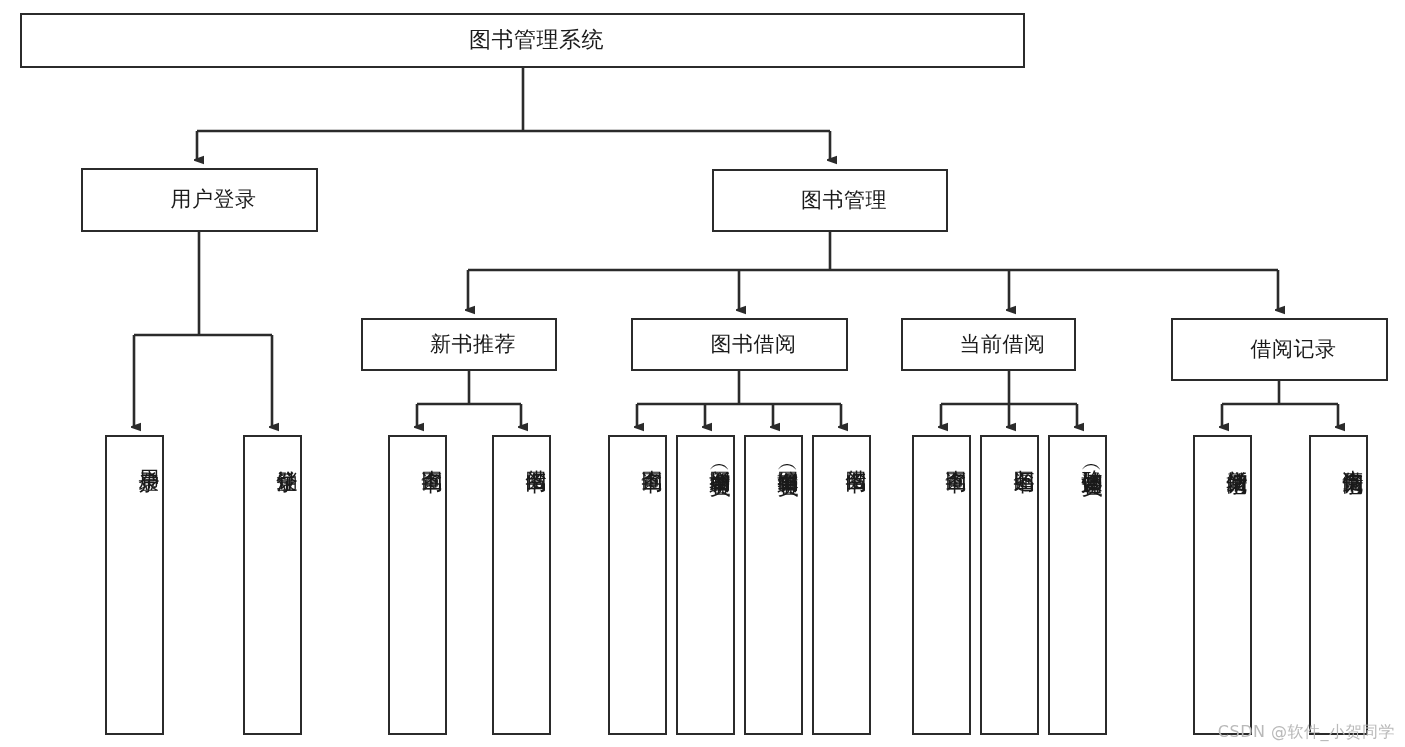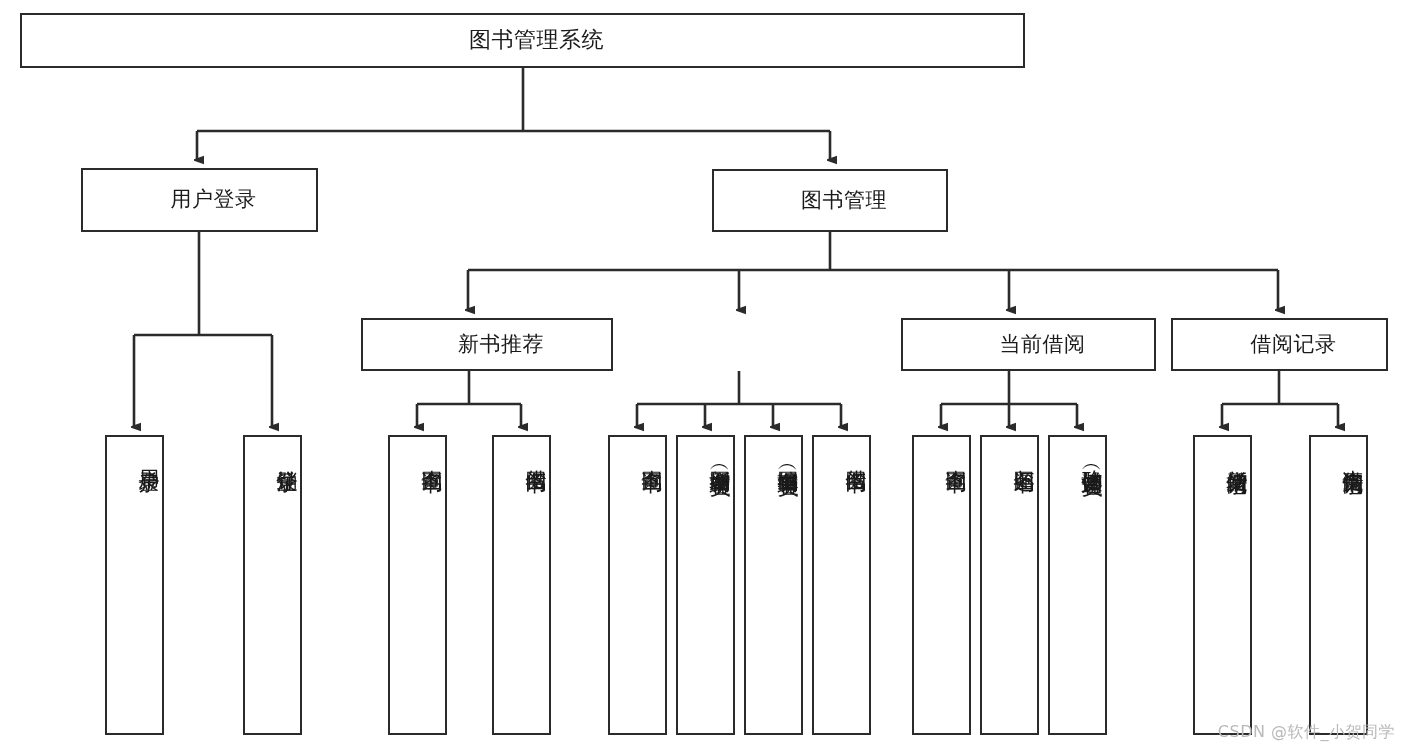--- a/index.html
+++ b/index.html
@@ -132,27 +132,30 @@
     <span>图书管理系统</span>
   </div>
 
   <div class="node node-h" style="left:81px; top:168px; width:237px; height:64px;">
     <span>用户登录</span>
   </div>
   <div class="node node-h" style="left:712px; top:169px; width:236px; height:63px;text-align:right;">
     <span>图书管理</span>
   </div>
 
-  <div class="node node-h" style="left:361px; top:318px; width:252px; height:53px;">
+  <div class="node node-h" style="left:361px; top:318px; width:196px; height:53px;">
     <span>新书推荐</span>
   </div>
-  <div class="node node-h" style="left:901px; top:318px; width:255px; height:53px;">
+  <div class="node node-h" style="left:631px; top:318px; width:217px; height:53px;">
+    <span>图书借阅</span>
+  </div>
+  <div class="node node-h" style="left:901px; top:318px; width:175px; height:53px;">
     <span>当前借阅</span>
   </div>
-  <div class="node node-h" style="left:1171px; top:318px; width:217px; height:53px;">
+  <div class="node node-h" style="left:1171px; top:318px; width:217px; height:63px;">
     <span>借阅记录</span>
   </div>
 
   <div class="node node-leaf" style="left:105px; top:435px; width:59px; height:300px;">
     <span class="vtext">用户登录</span>
   </div>
   <div class="node node-leaf" style="left:243px; top:435px; width:59px; height:300px;">
     <span class="vtext">注销登录</span>
   </div>
 

